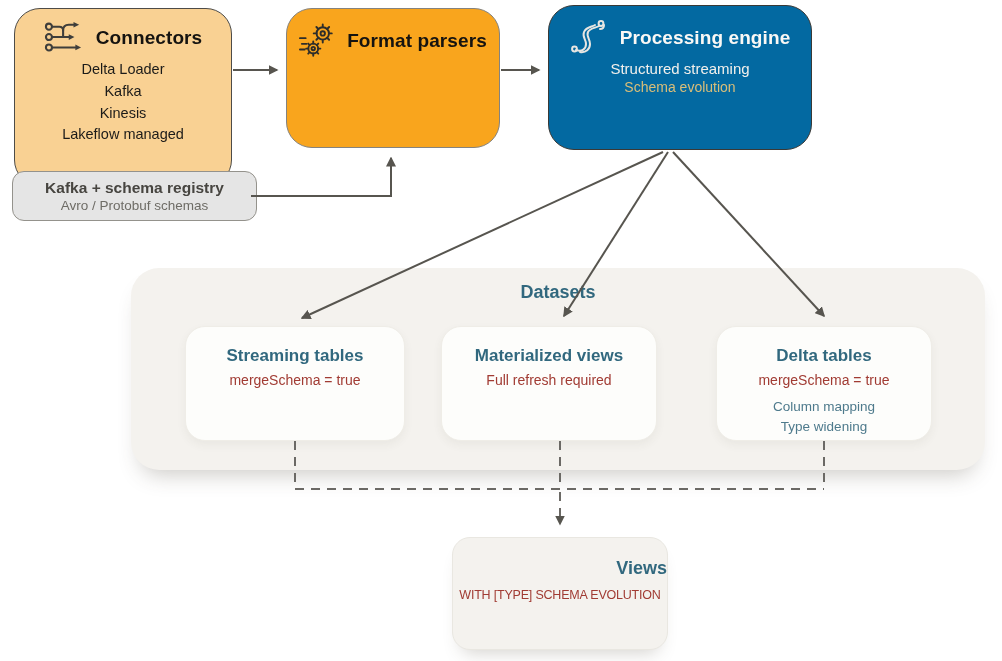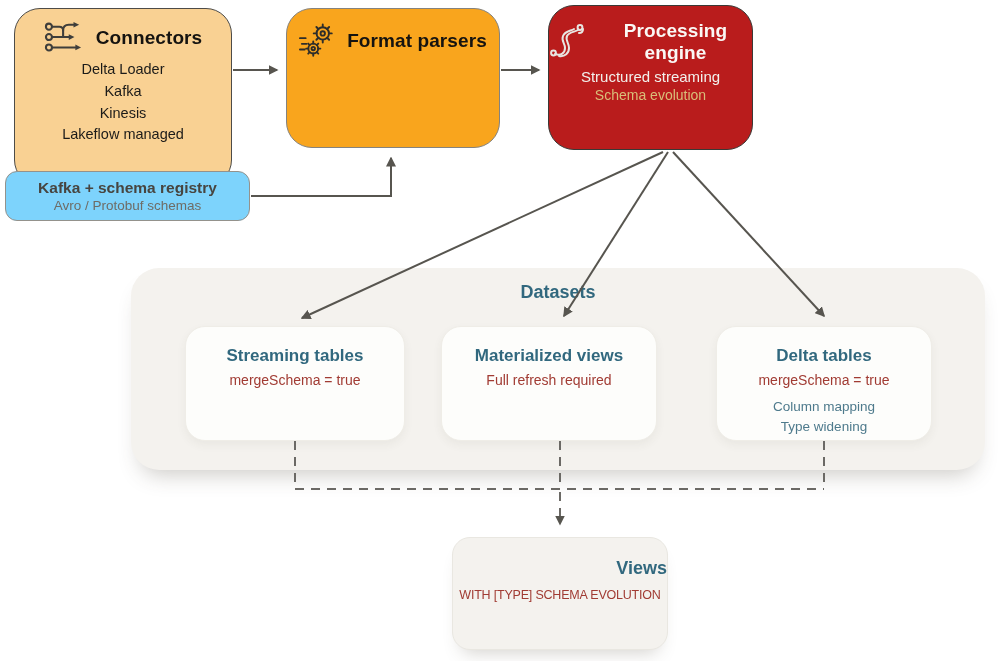--- a/index.html
+++ b/index.html
@@ -5,33 +5,33 @@
   html,body{margin:0;padding:0;background:#ffffff;}
   body{font-family:"Liberation Sans","DejaVu Sans",sans-serif;}
   .canvas{position:relative;width:1002px;height:661px;background:#ffffff;overflow:hidden;}
   .box{position:absolute;box-sizing:border-box;text-align:center;}
 
   
   .connectors{left:14px;top:8px;width:218px;height:178px;border-radius:26px;
     background:#F9D193;border:1.5px solid #4D4C49;padding-top:12px;}
   .parsers{left:286px;top:8px;width:214px;height:140px;border-radius:26px;
     background:#F9A51D;border:1.5px solid #85837E;padding-top:12px;}
-  .engine{left:548px;top:5px;width:205px;height:145px;border-radius:26px;
-    background:#b91c1c;border:1.5px solid #3A3936;padding-top:14px;}
+  .engine{left:548px;top:5px;width:264px;height:145px;border-radius:26px;
+    background:#0369a1;border:1.5px solid #3A3936;padding-top:14px;}
 
   .titlerow{display:flex;align-items:center;justify-content:center;gap:10px;margin-bottom:4px;}
   .boxtitle{font-size:19px;font-weight:bold;color:#151310;letter-spacing:.1px;}
   .engine .boxtitle{color:#FAF8F5;}
   .itemlist{font-size:14.5px;color:#1C1B19;line-height:1.5;}
   .engine-sub{font-size:15px;color:#F2F0EC;margin-top:2px;}
   .engine-note{font-size:14px;color:#D9BE79;line-height:1.45;}
 
   
-  .registry{left:5px;top:171px;width:245px;height:50px;border-radius:12px;
-    background:#7dd3fc;border:1.5px solid #94928C;display:flex;flex-direction:column;
+  .registry{left:12px;top:171px;width:245px;height:50px;border-radius:12px;
+    background:#e5e5e5;border:1.5px solid #94928C;display:flex;flex-direction:column;
     justify-content:center;gap:1px;}
   .registry-title{font-size:15.5px;font-weight:bold;color:#474540;}
   .registry-sub{font-size:13.5px;color:#6E6C66;}
 
   
   .container{left:131px;top:268px;width:854px;height:202px;border-radius:28px;
     background:#F4F2EE;box-shadow:0 14px 22px -10px rgba(70,62,48,.28);}
   .container-title{position:absolute;top:14px;left:0;width:100%;text-align:center;
     font-size:18px;font-weight:bold;color:#31687E;}
   .innerbox{position:absolute;top:58px;width:220px;height:115px;border-radius:20px;

